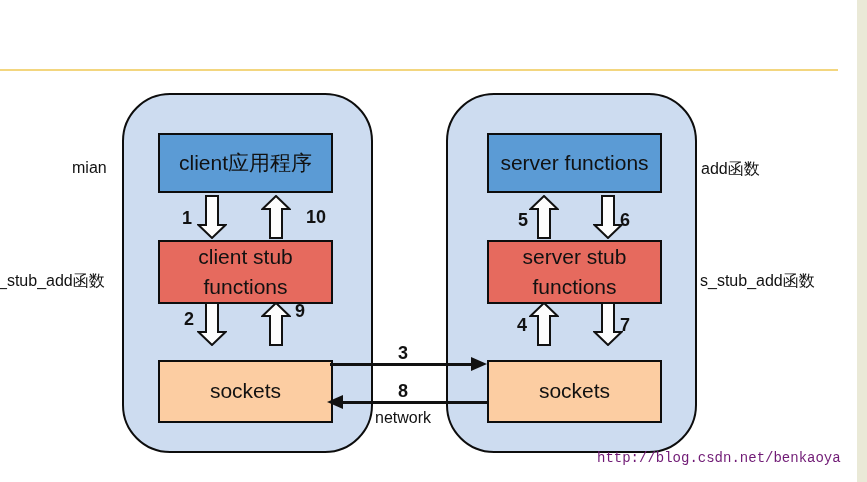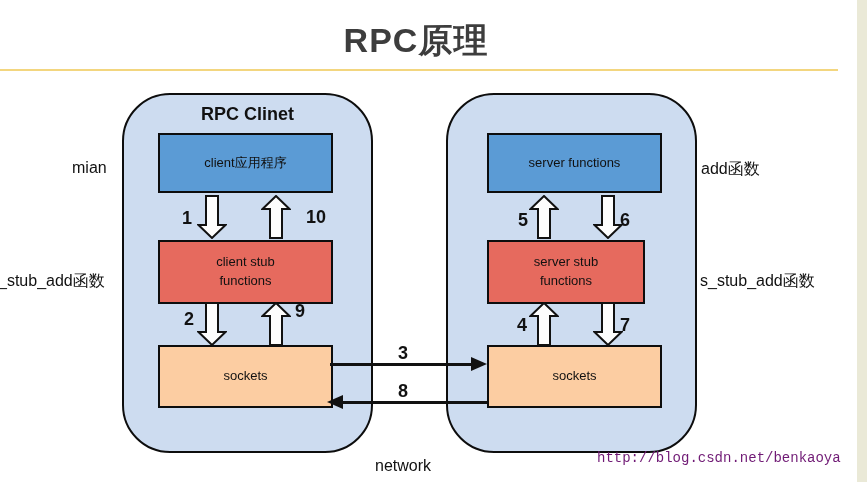--- a/index.html
+++ b/index.html
@@ -29,66 +29,64 @@
   #server-panel { left:446px; }
   .panel-title {
     position:absolute; top:104px; width:251px; text-align:center;
     font-size:18px; font-weight:600; color:#111;
   }
   #client-panel-title { left:122px; }
   #server-panel-title { left:446px; }
   .node {
     position:absolute; border:2.5px solid #0d0d0d;
     display:flex; flex-direction:column; align-items:center; justify-content:center;
-    font-size:13px; color:#111; text-align:center; line-height:1.45;
+    font-size:21px; color:#111; text-align:center; line-height:1.45;
   }
   .node-blue   { background:#5b9bd5; }
   .node-red    { background:#e66a5e; }
-  .node-orange { background:#fccda2; }
+  .node-orange { background:#fccda2;margin-top:15px; }
   #client-app    { left:158px; top:133px; width:175px; height:60px; }
   #client-stub   { left:158px; top:240px; width:175px; height:64px; }
   #client-socket { left:158px; top:345px; width:175px; height:63px; }
   #server-app    { left:487px; top:133px; width:175px; height:60px;text-align:center; }
-  #server-stub   { left:487px; top:240px; width:158px; height:64px; }
+  #server-stub   { left:487px; top:240px; width:175px; height:64px; }
   #server-socket { left:487px; top:345px; width:175px; height:63px; }
   .varrow { position:absolute; width:30px; height:44px; }
   .num {
     position:absolute; font-size:18px; font-weight:600; color:#111;
   }
   .hline { position:absolute; height:3px; background:#111; }
   .head-right {
     position:absolute; width:0; height:0;
     border-top:7px solid transparent; border-bottom:7px solid transparent;
     border-left:16px solid #111;
   }
   .head-left {
     position:absolute; width:0; height:0;
     border-top:7px solid transparent; border-bottom:7px solid transparent;
     border-right:16px solid #111;
   }
   .side-label { position:absolute; font-size:16px; color:#111; white-space:nowrap; }
-  .network-label { position:absolute; font-size:16px; color:#111;margin-top:48px; }
+  .network-label { position:absolute; font-size:16px; color:#111; }
   .watermark {
     position:absolute; left:597px; top:450px;
     font-family:"Liberation Mono", monospace; font-size:14px;
     color:#701a75; letter-spacing:0px; white-space:nowrap;
   }
 </style>
 </head>
 <body>
 
 <div id="stage">
 
-  <div class="title">RPC原理</div>
   <div class="title-rule"></div>
   <div class="edge-strip"></div>
 
   <div class="panel" id="client-panel"></div>
   <div class="panel" id="server-panel"></div>
-  <div class="panel-title" id="client-panel-title">RPC Clinet</div>
 
   <div class="node node-blue" id="client-app">
     <span>client应用程序</span>
   </div>
   <div class="node node-red" id="client-stub">
     <span>client stub</span>
     <span>functions</span>
   </div>
   <div class="node node-orange" id="client-socket">
     <span>sockets</span>

